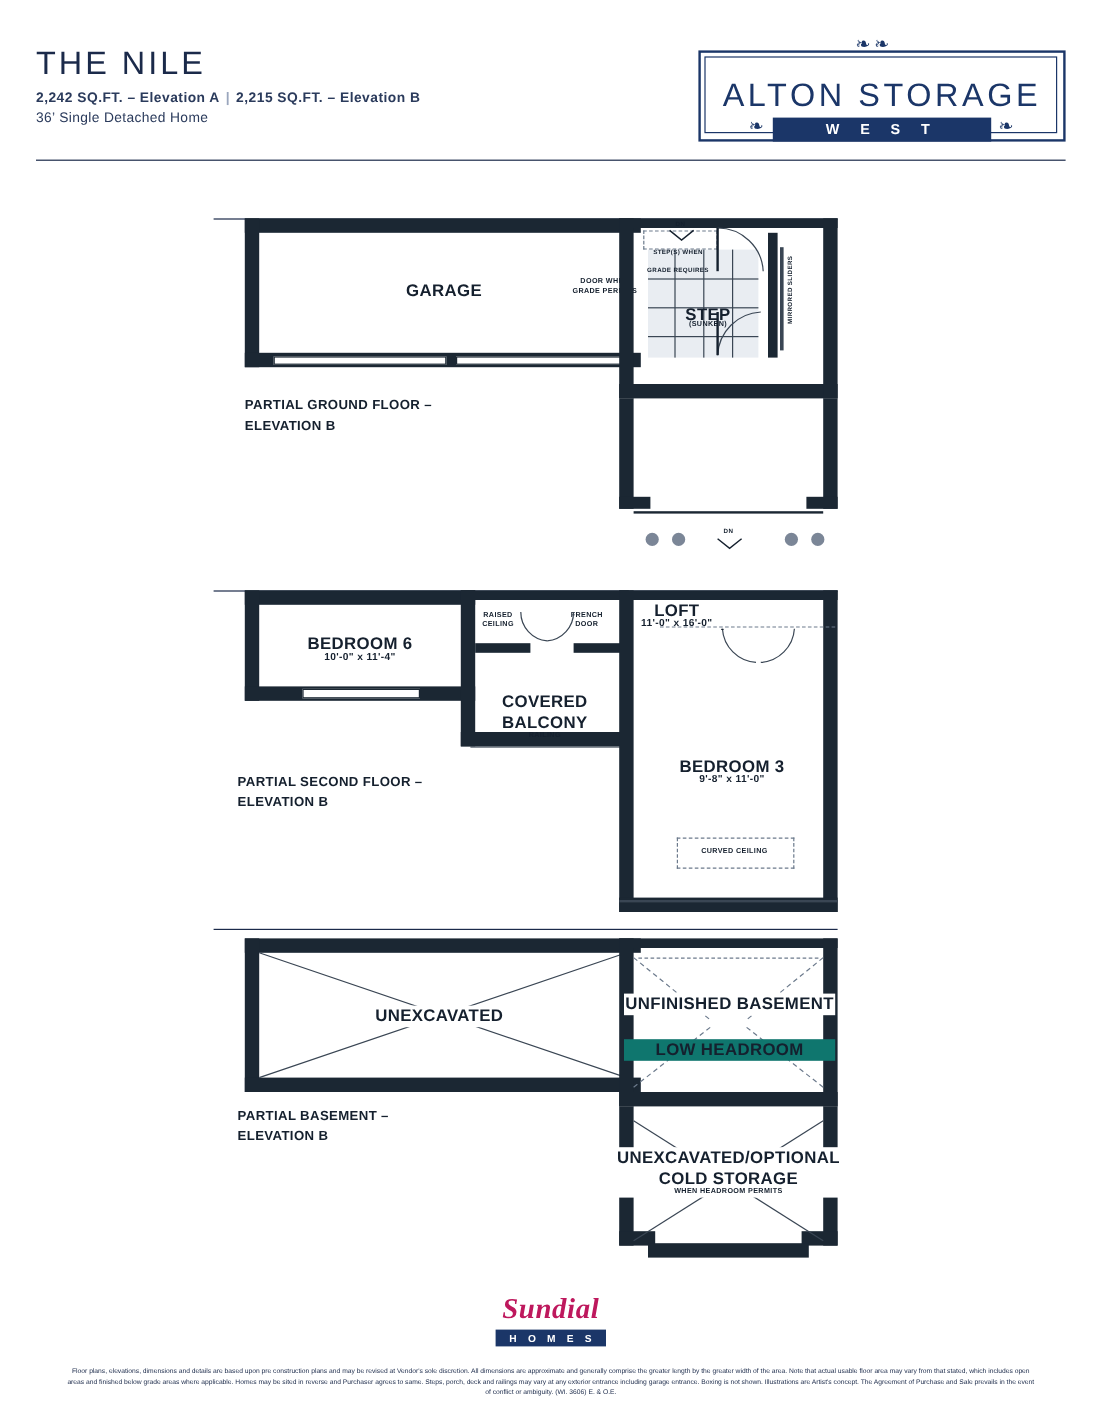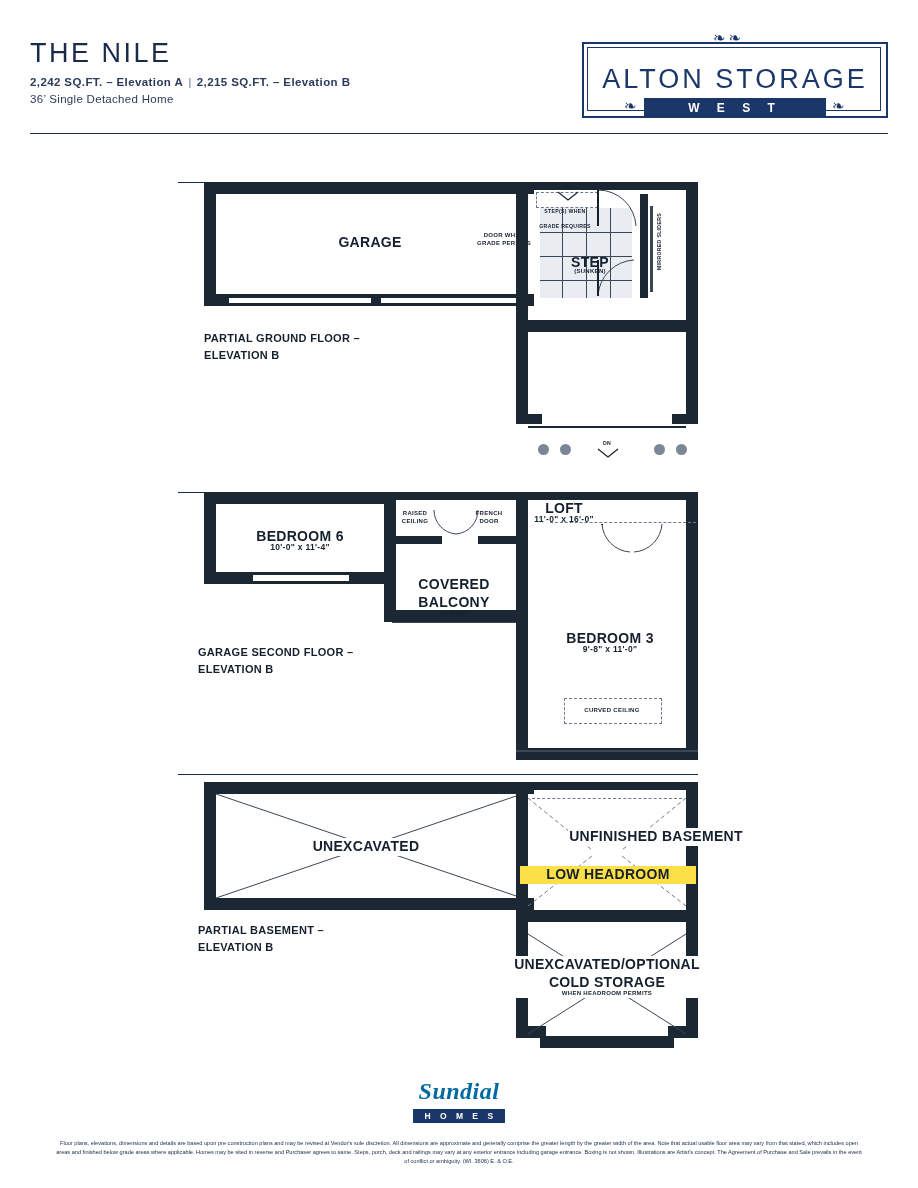--- a/index.html
+++ b/index.html
@@ -204,21 +204,21 @@
   }
   #sundial {
     width: 918px;
     text-align: center;
   }
   #sundial-name {
     font-family: "Liberation Serif", serif;
     font-size: 24px;
     font-style: italic;
     font-weight: bold;
-    color: #0369a1;
+    color: #be185d;
     letter-spacing: 0.5px;
   }
   #sundial-sub {
     display: inline-block;
     margin-top: 2px;
     background: #1b3668;
     color: #fff;
     font-size: 8.5px;
     letter-spacing: 3.5px;
     font-weight: bold;
@@ -388,21 +388,21 @@
       <line x1="2" y1="2" x2="2" y2="3" stroke="#15202e" stroke-width="2"></line>
     </svg>
 
     <div class="label lbl-room" style="left:552px; top:480px; width:116px;">BEDROOM 3</div>
     <div class="label lbl-dim" style="left:552px; top:494px; width:116px;">9'-8" x 11'-0"</div>
 
     <div class="dash-box" style="left:564px; top:548px; width:96px; height:24px;"></div>
     <div class="label lbl-tiny" style="left:564px; top:557px; width:96px;">CURVED CEILING</div>
 
     <div class="lbl-section" style="left:198px; top:494px; width:280px;">
-      <div>GARAGE SECOND FLOOR –</div>
+      <div>PARTIAL SECOND FLOOR –</div>
       <div>ELEVATION B</div>
     </div>
   </div>
 
   <div>
     <div class="plan-rule" style="top:624px;"></div>
 
     <div class="wall" style="left:204px; top:632px; width:330px; height:12px;"></div>
     <div class="wall" style="left:204px; top:632px; width:12px; height:128px;"></div>
     <div class="wall" style="left:204px; top:748px; width:330px; height:12px;"></div>
@@ -418,22 +418,22 @@
     <div class="wall" style="left:516px; top:632px; width:182px; height:8px;"></div>
     <div class="wall" style="left:516px; top:760px; width:182px; height:12px;"></div>
 
     <div class="dash-line-h" style="left:532px; top:648px; width:150px;"></div>
     <svg class="diag" style="left:528px; top:644px;" width="158" height="116">
       <line x1="0" y1="4" x2="64" y2="56" stroke="#6c7a8c" stroke-width="1" stroke-dasharray="4,3"></line>
       <line x1="158" y1="4" x2="94" y2="56" stroke="#6c7a8c" stroke-width="1" stroke-dasharray="4,3"></line>
       <line x1="0" y1="112" x2="64" y2="62" stroke="#6c7a8c" stroke-width="1" stroke-dasharray="4,3"></line>
       <line x1="158" y1="112" x2="94" y2="62" stroke="#6c7a8c" stroke-width="1" stroke-dasharray="4,3"></line>
     </svg>
-    <div class="label lbl-room" style="left:520px; top:678px; width:176px; background:#ffffff;margin-left:48px;">UNFINISHED BASEMENT</div>
-    <div class="label lbl-room" style="left:520px; top:716px; width:176px; background:#fde047;">LOW HEADROOM</div>
+    <div class="label lbl-room" style="left:520px; top:678px; width:176px; background:#ffffff;">UNFINISHED BASEMENT</div>
+    <div class="label lbl-room" style="left:520px; top:716px; width:176px; background:#0f766e;">LOW HEADROOM</div>
 
     <div class="wall" style="left:516px; top:772px; width:12px; height:116px;"></div>
     <div class="wall" style="left:686px; top:772px; width:12px; height:116px;"></div>
     <div class="wall" style="left:516px; top:876px; width:30px; height:12px;"></div>
     <div class="wall" style="left:668px; top:876px; width:30px; height:12px;"></div>
     <div class="wall" style="left:540px; top:886px; width:134px; height:12px;"></div>
 
     <svg class="diag" style="left:528px; top:784px;" width="158" height="100">
       <line x1="0" y1="0" x2="158" y2="100" stroke="#3a4654" stroke-width="1"></line>
       <line x1="0" y1="100" x2="158" y2="0" stroke="#3a4654" stroke-width="1"></line>

